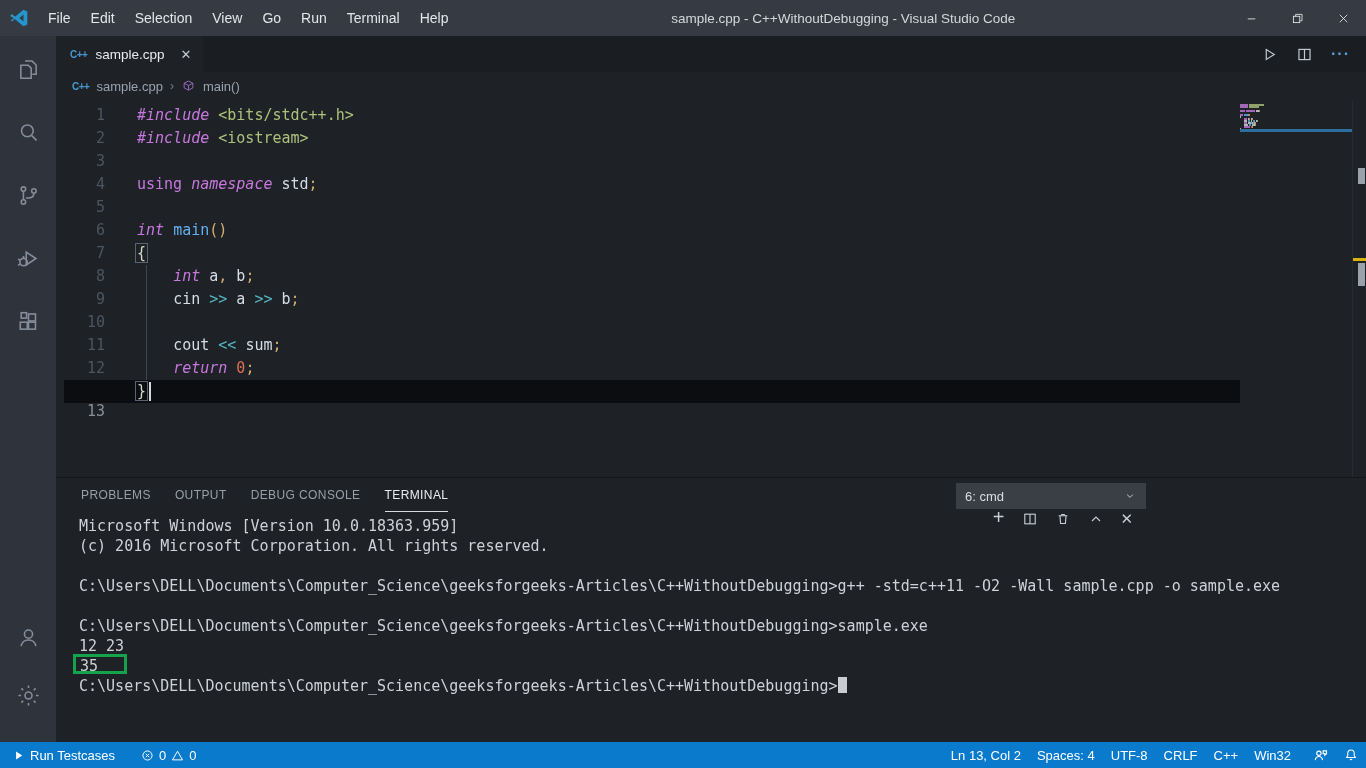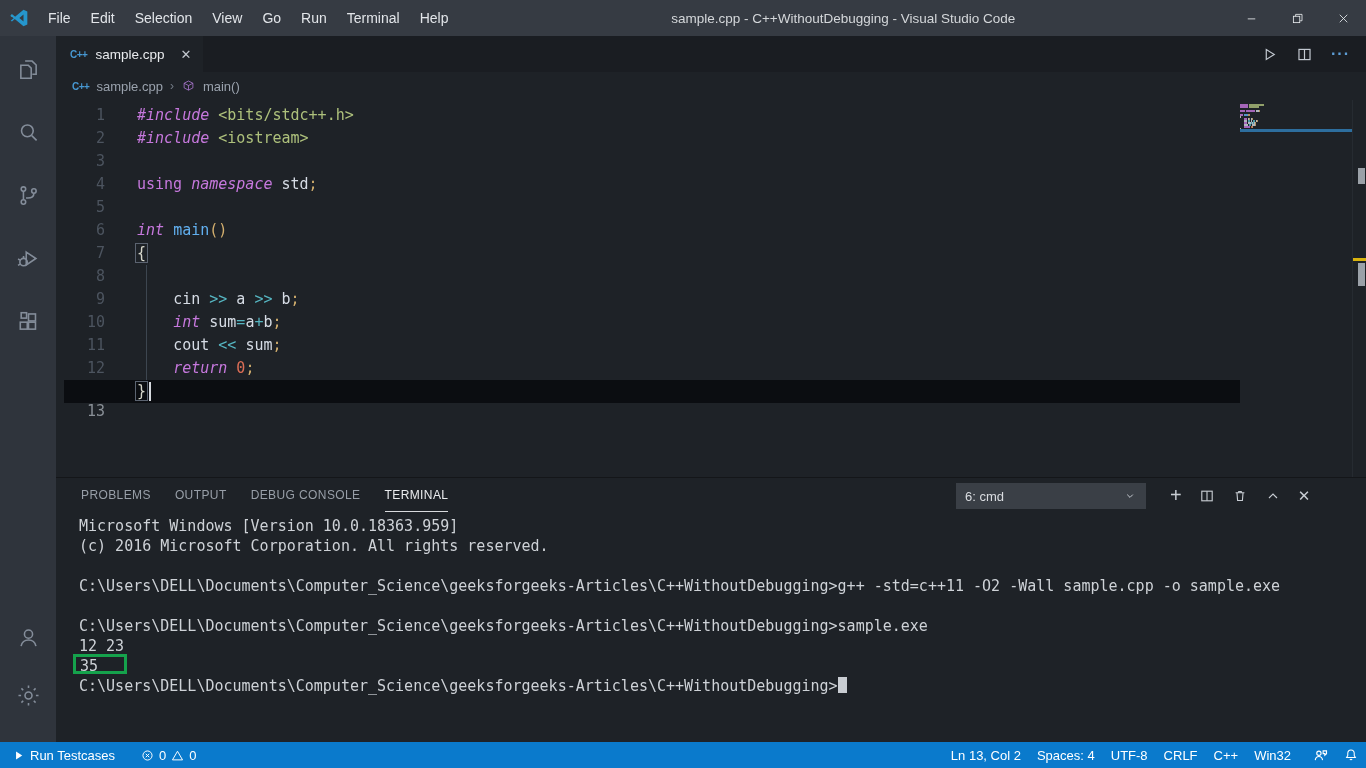--- a/index.html
+++ b/index.html
@@ -68,21 +68,21 @@
   .mm-tok { position:absolute; height:100%; opacity:.8; }
   .mm-cur { position:absolute; left:0; width:112px; height:2.5px; background:var(--minimapline); }
   .ruler { position:absolute; top:0; bottom:0; right:0; width:14px; border-left:1px solid #262b31; }
   .ruler-mark { position:absolute; }
 
   
   .panel { position:relative; height:265px; background:#1e2227; border-top:1px solid #141619; }
   .panel-tabs { display:flex; height:34px; align-items:stretch; padding-left:25px; }
   .panel-tab { display:flex; align-items:center; margin-right:24px; font-size:12px; letter-spacing:.4px; color:#989fa8; border-bottom:1px solid transparent; }
   .panel-tab.active { color:#eaecee; border-bottom-color:#d8dadd; }
-  .panel-controls { position:absolute; top:5px; left:900px; display:flex; align-items:center; }
+  .panel-controls { position:absolute; top:5px; left:900px; display:flex; align-items:center;flex-direction:column; }
   .term-select { width:190px; height:26px; background:#3a3f46; display:flex; align-items:center; justify-content:space-between; padding:0 9px; font-size:13px; color:#dadde1; }
   .term-select svg { width:14px; height:14px; color:#c7ccd2; }
   .panel-actions { display:flex; align-items:center; gap:17px; margin-left:24px; color:#c8cdd3; }
   .panel-actions .act svg { width:16px; height:16px; }
   .glyph-plus { font-size:20px; font-weight:300; line-height:16px; }
   .glyph-x { font-size:15px; }
   .terminal { position:absolute; top:38px; left:23px; right:14px; bottom:0;
               font-family:"DejaVu Sans Mono","Liberation Mono",monospace;
               font-size:15px; color:#ced2d7; }
   .term-line { height:20px; line-height:20px; white-space:pre; }
@@ -244,24 +244,24 @@
           <div class="code-line" style="top: 50px;"></div>
           <div class="gutter-num" style="top: 73px;">4</div>
           <div class="code-line" style="top: 73px;"><span class="tok-kw2">using</span><span class="tok-pl"> </span><span class="tok-kw">namespace</span><span class="tok-pl"> </span><span class="tok-pl">std</span><span class="tok-punct">;</span></div>
           <div class="gutter-num" style="top: 96px;">5</div>
           <div class="code-line" style="top: 96px;"></div>
           <div class="gutter-num" style="top: 119px;">6</div>
           <div class="code-line" style="top: 119px;"><span class="tok-kw">int</span><span class="tok-pl"> </span><span class="tok-fn">main</span><span class="tok-punct">()</span></div>
           <div class="gutter-num" style="top: 142px;">7</div>
           <div class="code-line" style="top: 142px;"><span class="tok-brm">{</span></div>
           <div class="gutter-num" style="top: 165px;">8</div>
+          <div class="code-line" style="top: 165px;"><span class="tok-pl">    </span><span class="tok-kw">int</span><span class="tok-pl"> </span><span class="tok-pl">a</span><span class="tok-punct">,</span><span class="tok-pl"> </span><span class="tok-pl">b</span><span class="tok-punct">;</span></div>
           <div class="gutter-num" style="top: 188px;">9</div>
           <div class="code-line" style="top: 188px;"><span class="tok-pl">    </span><span class="tok-pl">cin</span><span class="tok-pl"> </span><span class="tok-op">&gt;&gt;</span><span class="tok-pl"> </span><span class="tok-pl">a</span><span class="tok-pl"> </span><span class="tok-op">&gt;&gt;</span><span class="tok-pl"> </span><span class="tok-pl">b</span><span class="tok-punct">;</span></div>
           <div class="gutter-num" style="top: 211px;">10</div>
-          <div class="code-line" style="top: 211px;"><span class="tok-pl">    </span><span class="tok-kw">int</span><span class="tok-pl"> </span><span class="tok-pl">sum</span><span class="tok-op">=</span><span class="tok-pl">a</span><span class="tok-op">+</span><span class="tok-pl">b</span><span class="tok-punct">;</span></div>
           <div class="gutter-num" style="top: 234px;">11</div>
           <div class="code-line" style="top: 234px;"><span class="tok-pl">    </span><span class="tok-pl">cout</span><span class="tok-pl"> </span><span class="tok-op">&lt;&lt;</span><span class="tok-pl"> </span><span class="tok-pl">sum</span><span class="tok-punct">;</span></div>
           <div class="gutter-num" style="top: 257px;">12</div>
           <div class="code-line" style="top: 257px;"><span class="tok-pl">    </span><span class="tok-kw">return</span><span class="tok-pl"> </span><span class="tok-num">0</span><span class="tok-punct">;</span></div>
           <div class="gutter-num cur" style="top: 280px; margin-top: 20px;">13</div>
           <div class="code-line" style="top: 280px;"><span class="tok-brm">}</span></div>
           <div class="caret" style="left: 93px; top: 282px; height: 19px;"></div>
           <div class="minimap">
             <div class="mm-line" style="top: 0px;">
               <div class="mm-tok" style="left: 0px; width: 8px; background: rgb(198, 120, 221);"></div>

